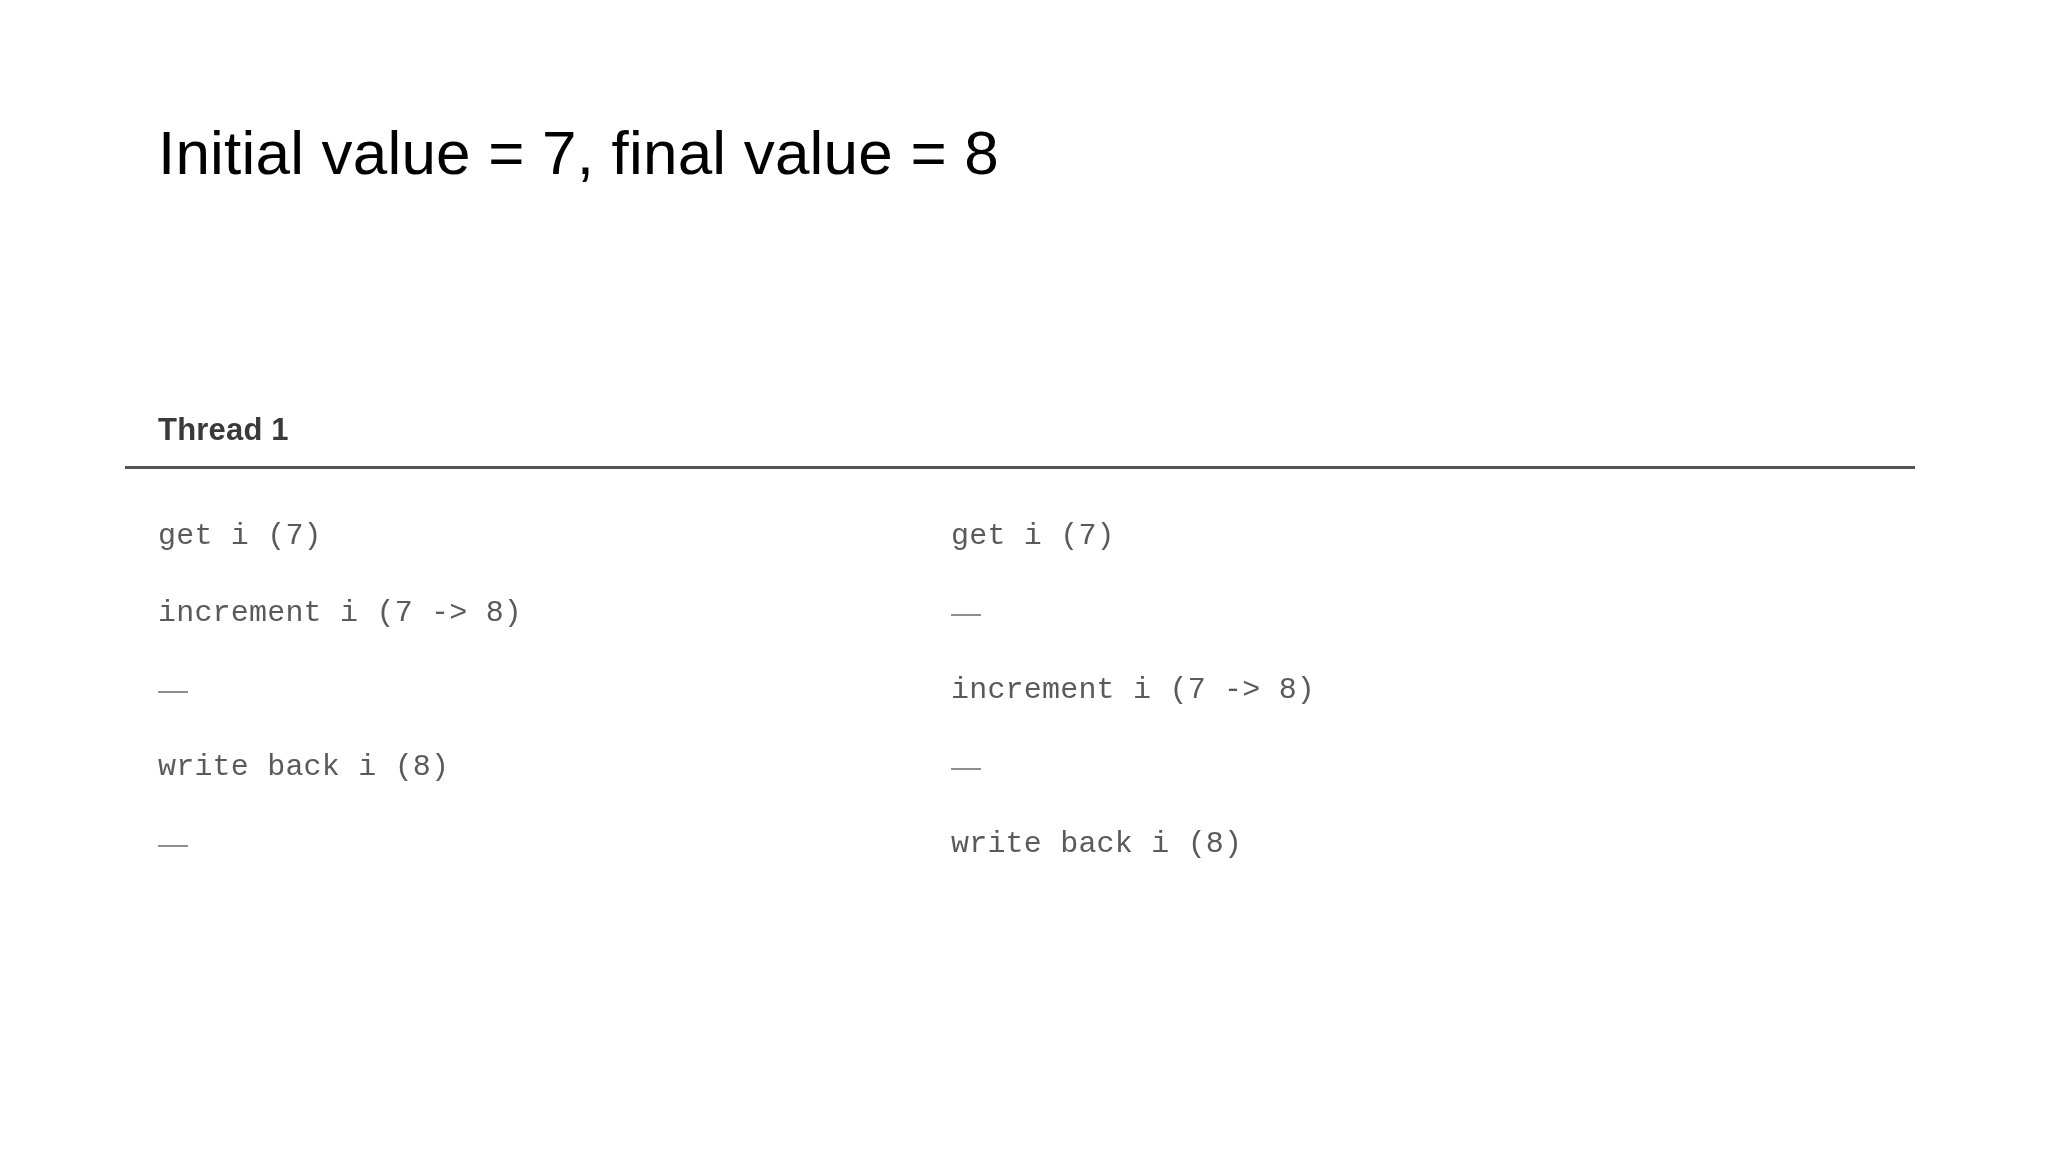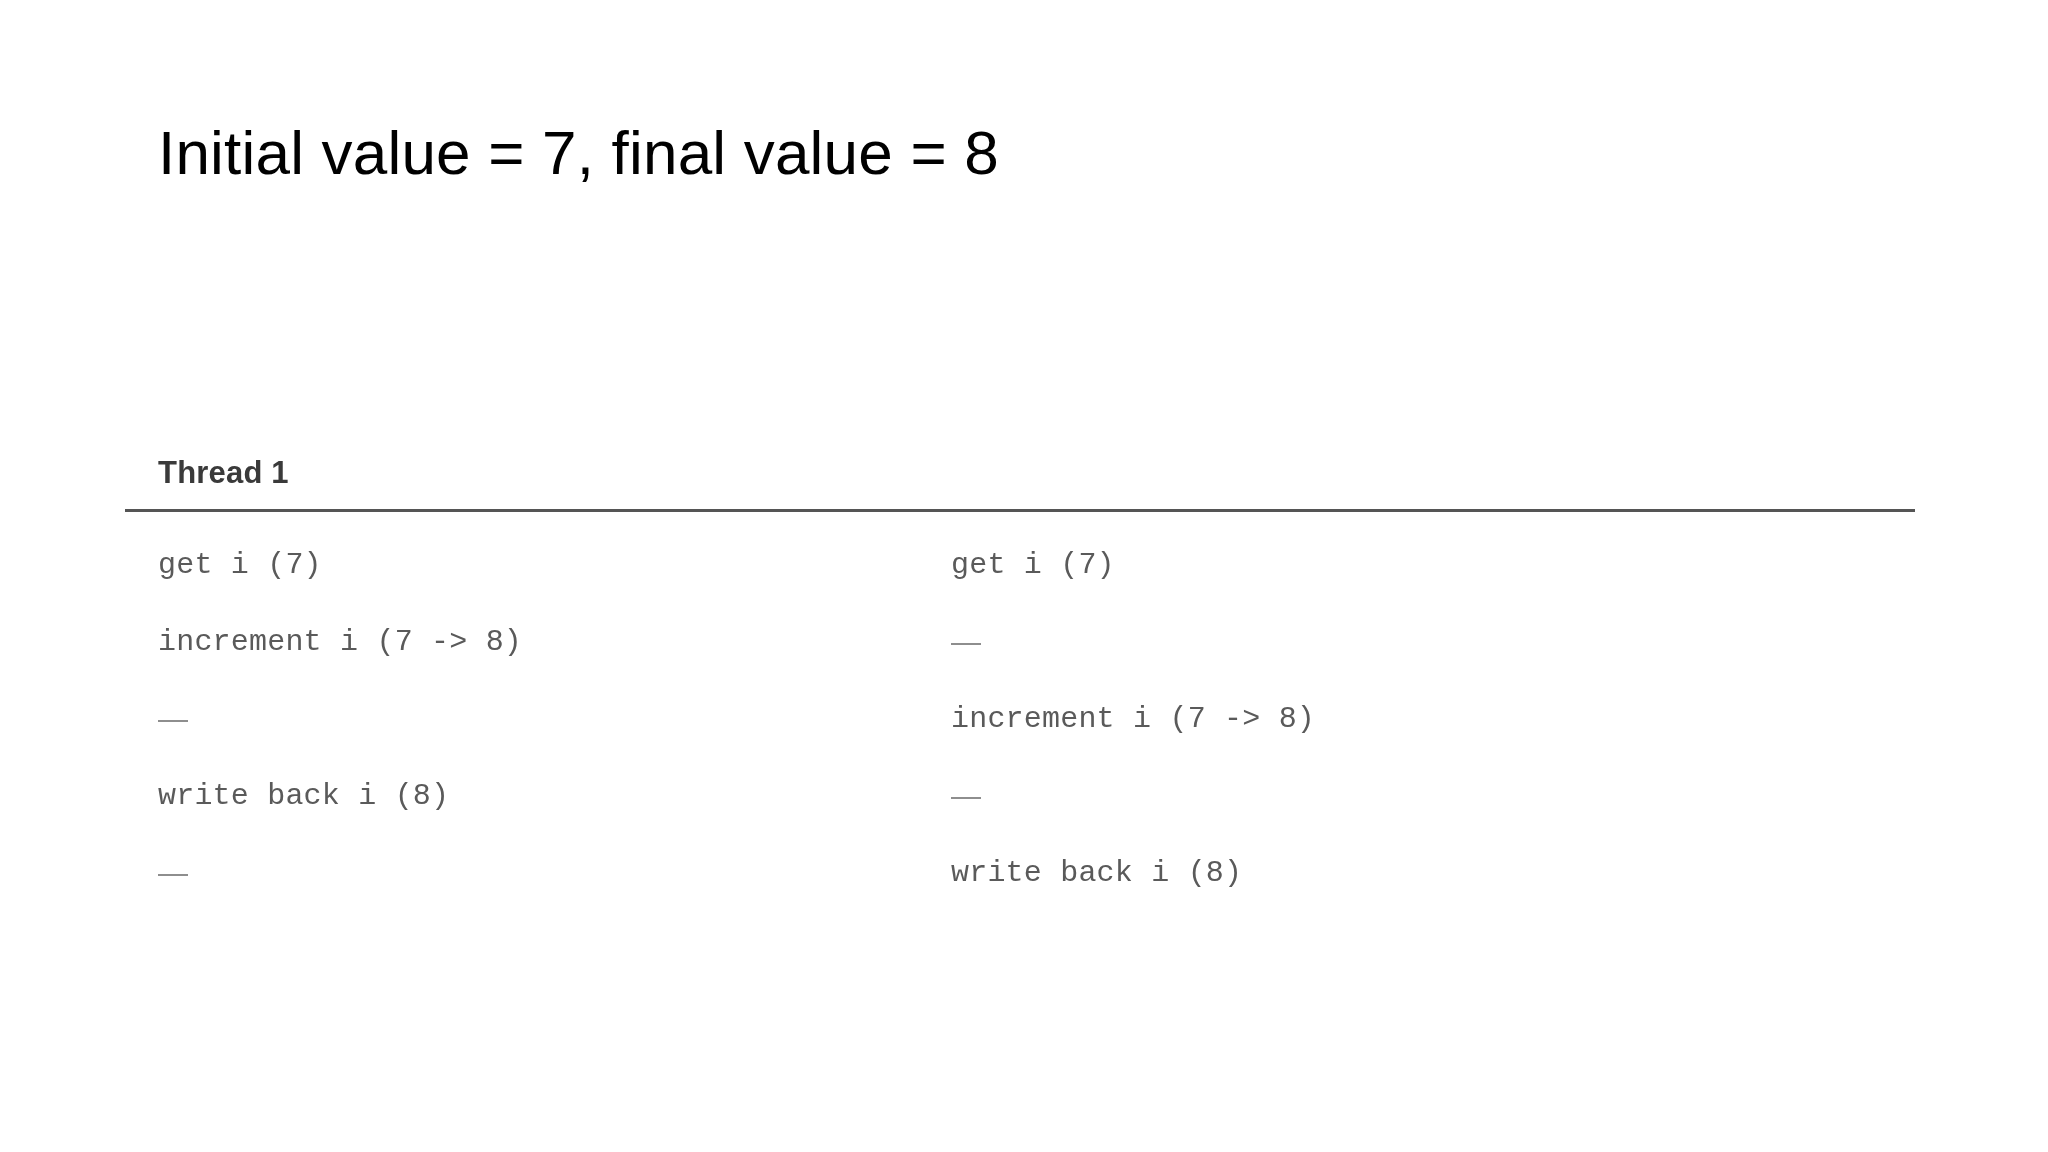--- a/index.html
+++ b/index.html
@@ -33,21 +33,21 @@
     line-height: 1.18;
     color: #000000;
     letter-spacing: 0.2px;
     white-space: nowrap;
   }
 
   
   .thread-table {
     position: absolute;
     left: 125px;
-    top: 455px;
+    top: 412px;
     width: 1790px;
   }
 
   .table-grid {
     display: grid;
     grid-template-columns: 793px 1fr;
   }
 
   .th-cell {
     font-family: "Liberation Sans", sans-serif;
@@ -62,20 +62,21 @@
 
   .header-rule {
     height: 3px;
     background: #555555;
     width: 1790px;
     margin: 0;
   }
 
   .table-body {
     padding-top: 14px;
+    margin-top: 14px;
   }
 
   .row {
     display: grid;
     grid-template-columns: 793px 1fr;
     height: 77px;
     align-items: center;
   }
 
   .cell {

